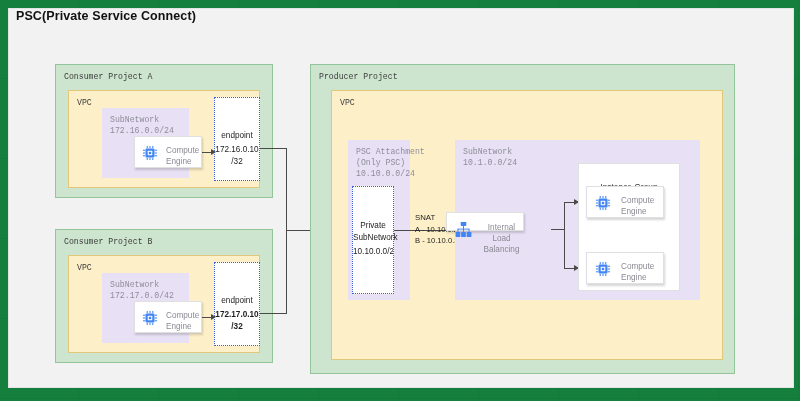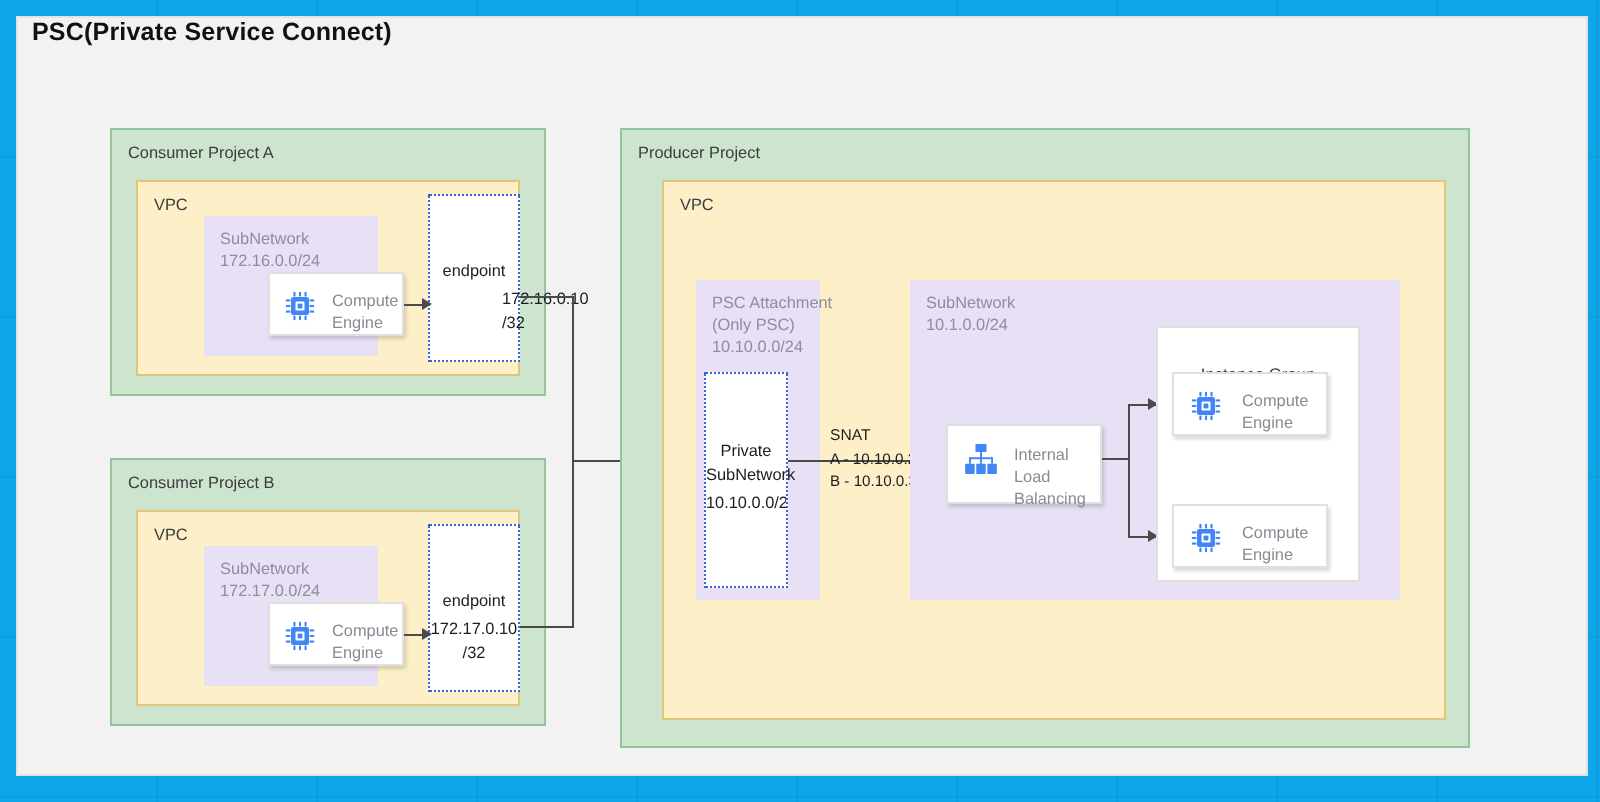--- a/index.html
+++ b/index.html
@@ -8,21 +8,21 @@
     background: #f1f1f1;
   }
   body {
     font-family: "Liberation Sans", sans-serif;
     -webkit-font-smoothing: antialiased;
   }
   #canvas {
     position: relative;
     width: 800px;
     height: 401px;
-    background: #0ea5e9;
+    background: #15803d;
     overflow: hidden;
   }
   
   #grid {
     position: absolute;
     inset: 0;
     background-image:
       linear-gradient(to right, rgba(0,0,0,0.045) 1px, transparent 1px),
       linear-gradient(to bottom, rgba(0,0,0,0.045) 1px, transparent 1px);
     background-size: 80px 80px;
@@ -69,20 +69,21 @@
     box-sizing: border-box;
   }
   .box-label {
     position: absolute;
     left: 8px;
     top: 6px;
     font-size: 8.2px;
     color: #3c3c3c;
     white-space: nowrap;
     line-height: 1.35;
+    font-family: Liberation Mono, monospace;
   }
   .subnet .box-label {
     color: #8e8e9c;
   }
 
   
   .dotted {
     position: absolute;
     background: #ffffff;
     border: 1.4px dotted #3b62d8;
@@ -203,39 +204,39 @@
       </svg>
     </span>
     <span class="node-text" style="left:31px; top:8px;">
       <span>Compute</span><br>
       <span>Engine</span>
     </span>
   </div>
 
   <div class="dotted" style="left:214px; top:97px; width:46px; height:84px;">
     <div class="dotted-text" style="top:32px;">endpoint</div>
-    <div class="dotted-text" style="top:46px;margin-left:36px;">
+    <div class="dotted-text" style="top:46px;">
       <span>172.16.0.10</span><br>
       <span>/32</span>
     </div>
   </div>
 
   <div class="line h" style="left:202px; top:152px; width:11px;"></div>
   <div class="arrow" style="left:211px; top:149px;"></div>
 
   <div class="project" style="left:55px; top:229px; width:218px; height:134px;">
     <div class="box-label">Consumer Project B</div>
   </div>
   <div class="vpc" style="left:68px; top:255px; width:192px; height:98px;">
     <div class="box-label">VPC</div>
   </div>
   <div class="subnet" style="left:102px; top:273px; width:87px; height:70px;">
     <div class="box-label">
       <span>SubNetwork</span><br>
-      <span>172.17.0.0/24</span>
+      <span>172.17.0.0/42</span>
     </div>
   </div>
   <div class="card" style="left:134px; top:301px; width:68px; height:32px;">
     <span class="node-icon" style="left:6px; top:7px;">
       <svg width="18" height="18" viewBox="0 0 24 24">
         <rect x="6" y="6" width="12" height="12" rx="1.5" fill="#4285f4"></rect>
         <rect x="9" y="9" width="6" height="6" rx="0.8" fill="#ffffff"></rect>
         <rect x="10.4" y="10.4" width="3.2" height="3.2" fill="#4285f4"></rect>
         <g fill="#4285f4">
           <rect x="7.6" y="2.6" width="1.4" height="3"></rect>
@@ -253,21 +254,21 @@
         </g>
       </svg>
     </span>
     <span class="node-text" style="left:31px; top:8px;">
       <span>Compute</span><br>
       <span>Engine</span>
     </span>
   </div>
   <div class="dotted" style="left:214px; top:262px; width:46px; height:84px;">
     <div class="dotted-text" style="top:32px;">endpoint</div>
-    <div class="dotted-text" style="top:46px;">
+    <div class="dotted-text" style="top:46px;font-weight:bold;">
       <span>172.17.0.10</span><br>
       <span>/32</span>
     </div>
   </div>
   <div class="line h" style="left:202px; top:317px; width:11px;"></div>
   <div class="arrow" style="left:211px; top:314px;"></div>
 
   <div class="line h" style="left:260px; top:148px; width:26px;"></div>
   <div class="line h" style="left:260px; top:313px; width:26px;"></div>
   <div class="line v" style="left:286px; top:148px; height:166px;"></div>
@@ -305,21 +306,21 @@
     <div>B - 10.10.0.3</div>
   </div>
 
   <div class="subnet" style="left:455px; top:140px; width:245px; height:160px;">
     <div class="box-label">
       <span>SubNetwork</span><br>
       <span>10.1.0.0/24</span>
     </div>
   </div>
 
-  <div class="card" style="left:473px; top:212px; width:78px; height:40px;">
+  <div class="card" style="left:446px; top:212px; width:78px; height:19px;text-align:center;">
     <span class="node-icon" style="left:7px; top:7px;">
       <svg width="19" height="19" viewBox="0 0 24 24">
         <rect x="8.5" y="2.5" width="7" height="5" rx="0.6" fill="#4285f4"></rect>
         <rect x="2" y="15" width="6" height="6.5" rx="0.6" fill="#4285f4"></rect>
         <rect x="9" y="15" width="6" height="6.5" rx="0.6" fill="#4285f4"></rect>
         <rect x="16" y="15" width="6" height="6.5" rx="0.6" fill="#4285f4"></rect>
         <rect x="11.4" y="7.5" width="1.2" height="4" fill="#4285f4"></rect>
         <rect x="4.6" y="10.9" width="14.8" height="1.2" fill="#4285f4"></rect>
         <rect x="4.4" y="11" width="1.2" height="4" fill="#4285f4"></rect>
         <rect x="11.4" y="11" width="1.2" height="4" fill="#4285f4"></rect>

